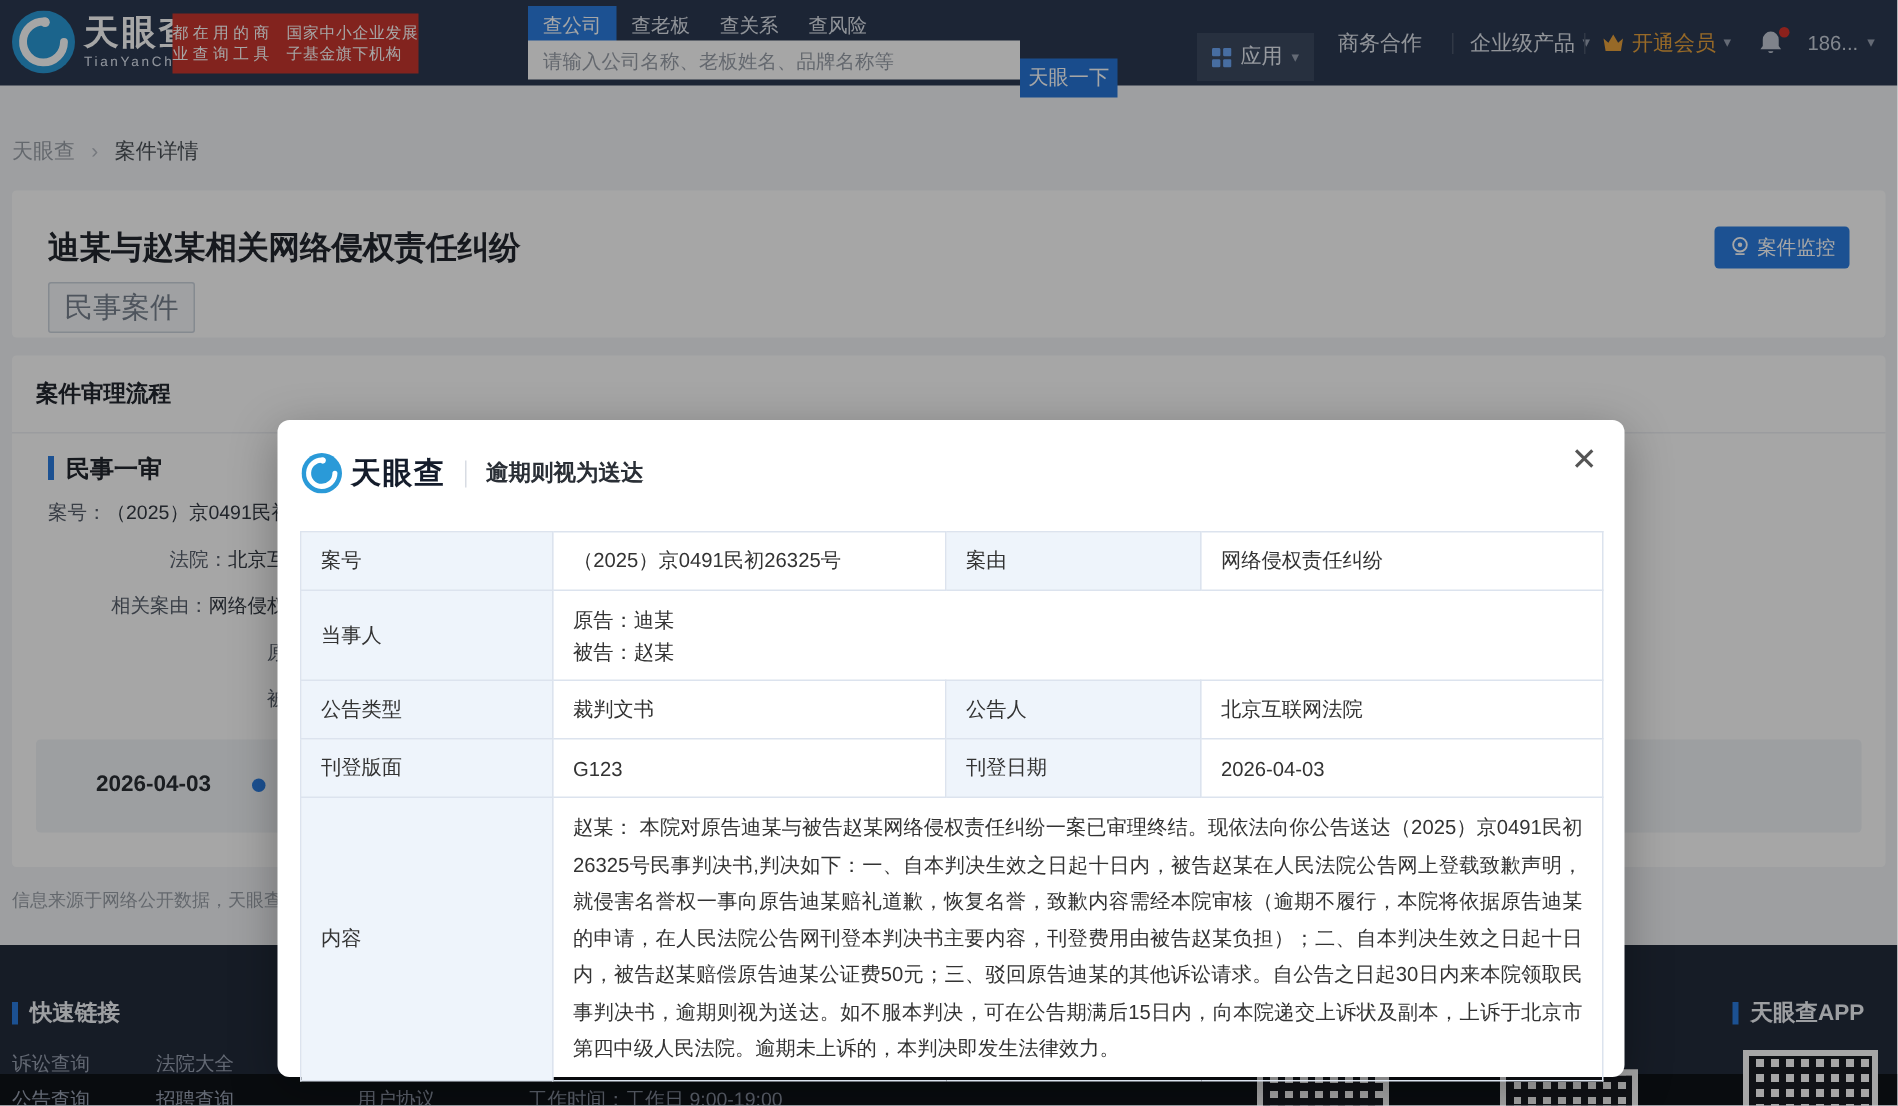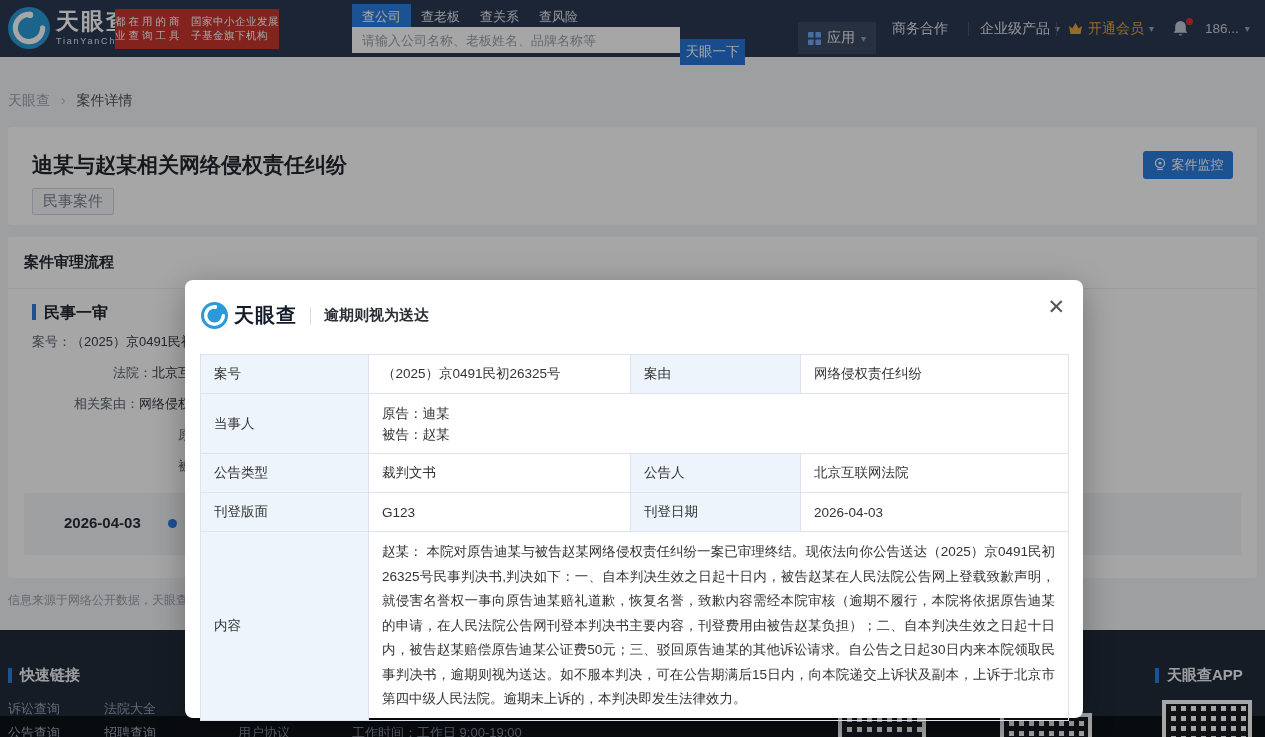--- a/index.html
+++ b/index.html
@@ -42,21 +42,21 @@
   
   .crumbs { position:absolute; left:8px; top:92px; font-size:14px; }
   .crumb-home { color:#9aa0a8; cursor:pointer; }
   .crumb-sep { color:#b5bac2; margin:0 7px; }
   .crumb-cur { color:#4a5056; }
 
   
   .card { position:absolute; left:8px; width:1249px; background:#fff; border-radius:3px;text-align:right; }
   .card-title { top:127px; height:98px; }
   .page-title { position:absolute; left:24px; top:24px; font-size:21px; font-weight:bold; color:#23272e; }
-  .case-tag { position:absolute; left:24px; top:61px; font-size:15px; color:#78828f; background:#f6f8fa;
+  .case-tag { position:absolute; left:24px; top:61px; font-size:19px; color:#78828f; background:#f6f8fa;
               border:1px solid #ccd4de; border-radius:2px; padding:3px 10px; }
   .monitor-btn { position:absolute; left:1135px; top:24px; width:90px; height:28px; background:#2b7de0; border-radius:3px;
                  color:#fff; font-size:13px; display:flex; align-items:center; justify-content:center; gap:5px; cursor:pointer; }
   .monitor-btn svg { width:14px; height:14px; }
 
   .card-flow { top:237px; height:341px; }
   .flow-hd { position:absolute; left:0; top:0; width:100%; height:52px; border-bottom:1px solid #eef0f4; }
   .flow-hd span { position:absolute; left:16px; top:16px; font-size:15px; font-weight:bold; color:#23272e; }
   .trial-title { position:absolute; left:24px; top:66px; font-size:16px; font-weight:bold; color:#23272e; padding-left:12px; }
   .blue-bar { position:absolute; left:0; top:1px; width:4px; height:16px; background:#2b7de0; }

